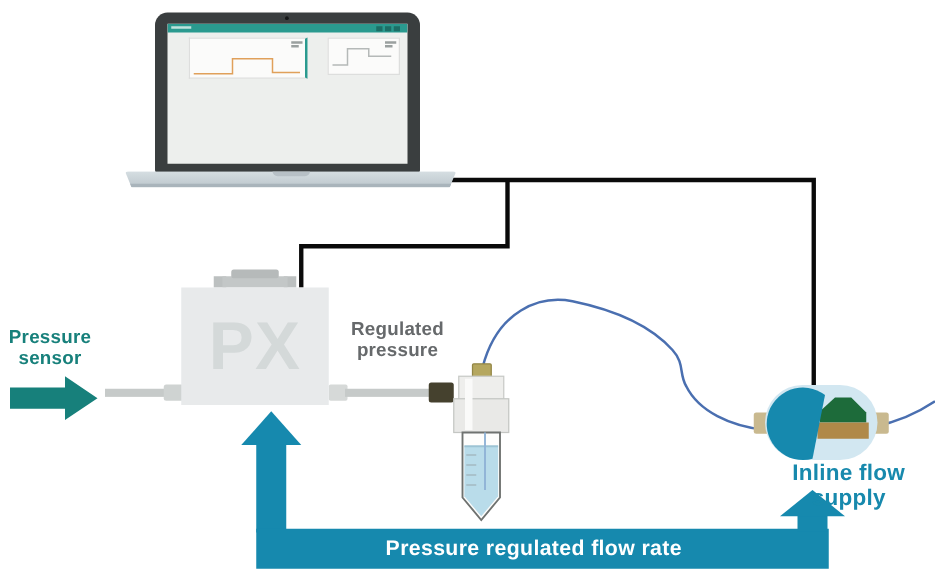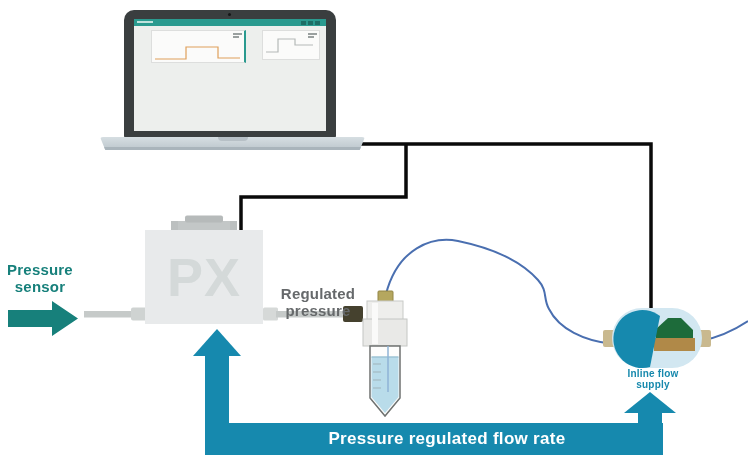--- a/index.html
+++ b/index.html
@@ -37,27 +37,27 @@
   .base-notch{position:absolute;left:118px;top:0;width:30px;height:4px;background:#b7c0c6;border-radius:0 0 4px 4px;}
 
   
   .px-box{position:absolute;left:145px;top:230px;width:118px;height:94px;background:#e8eaeb;
     display:flex;align-items:center;justify-content:center;}
   .px-label{font-size:54px;font-weight:bold;color:#d4d9d9;letter-spacing:1px;line-height:1;}
 
   
   .lbl{position:absolute;font-weight:bold;text-align:center;line-height:1.12;letter-spacing:.2px;}
   .lbl-supply{left:0;top:262px;width:80px;font-size:15px;color:var(--dark-teal);}
-  .lbl-regulated{left:272px;top:286px;width:92px;font-size:15px;color:var(--label-gray);}
-  .lbl-sensor{left:602px;top:368px;width:102px;font-size:10px;color:var(--label-blue);}
+  .lbl-regulated{left:272px;top:256px;width:92px;font-size:15px;color:var(--label-gray);}
+  .lbl-sensor{left:628px;top:368px;width:102px;font-size:18px;color:var(--label-blue);}
 
   
   .banner-text{position:absolute;left:205px;top:423px;width:444px;height:32px;
     display:flex;align-items:center;justify-content:center;color:#fff;font-weight:bold;
-    font-size:17px;letter-spacing:.3px;margin-left:20px;}
+    font-size:17px;letter-spacing:.3px;}
 
   svg{position:absolute;left:0;top:0;}
 </style>
 </head>
 <body>
 
 <div class="canvas">
 
   <svg width="748" height="460" viewBox="0 0 748 460">
 

